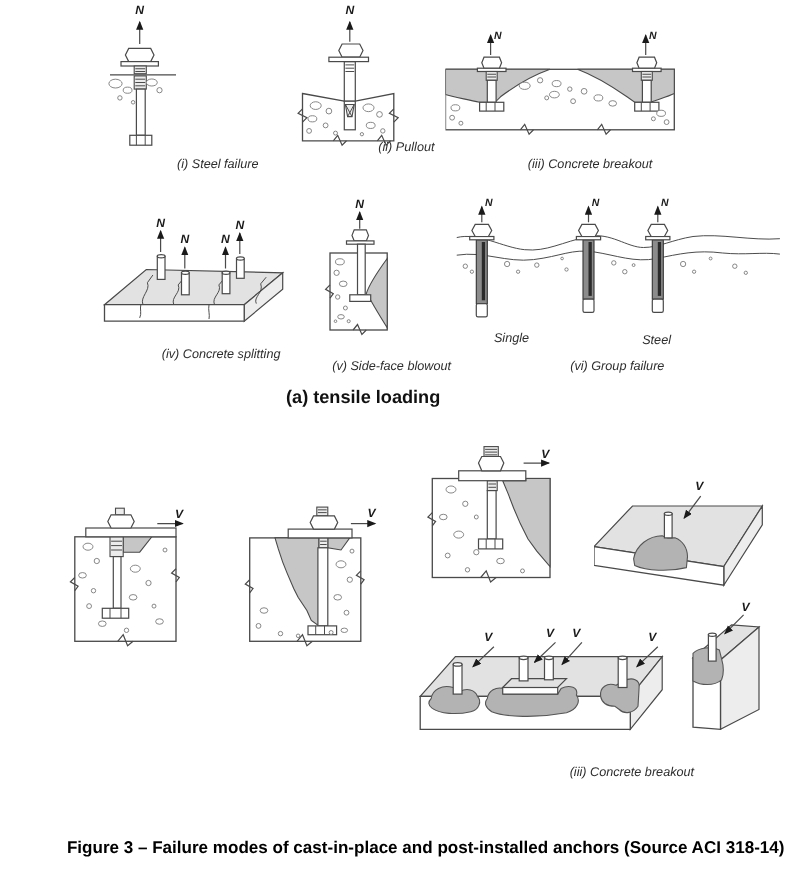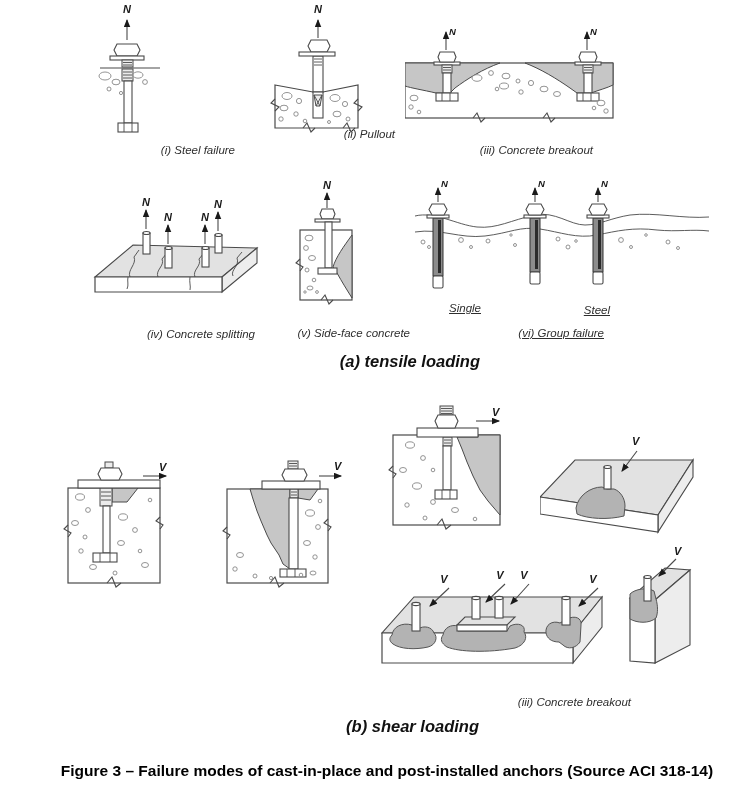--- a/index.html
+++ b/index.html
@@ -1,23 +1,23 @@
 <!DOCTYPE html>
 <html><head>
 <meta charset="utf-8">
 <style>
   html,body{margin:0;padding:0;background:#fff;}
   .canvas{position:relative;width:730px;height:794px;background:#fff;overflow:hidden;
           font-family:"Liberation Sans",sans-serif;}
   .diag{position:absolute;}
   .lbl{position:absolute;font-style:italic;font-size:11.5px;color:#2e2e2e;
        text-align:right;line-height:1.12;}
-  .und{text-decoration:underline;}
-  .cap{position:absolute;font-weight:bold;font-style:italic;font-size:16.5px;
-       color:#111;text-align:right;}
+  .und{}
+  .cap{position:absolute;font-weight:bold;font-size:16.5px;
+       color:#111;text-align:left;}
   .figcap{position:absolute;font-weight:bold;font-size:15.5px;color:#000;text-align:center;margin-left:22px;}
   svg .ln{stroke:#4a4a4a;stroke-width:1.1;fill:none;}
   svg .thin{stroke:#4a4a4a;stroke-width:0.9;fill:none;}
   svg .blk{fill:#ffffff;stroke:#4a4a4a;stroke-width:1.2;}
   svg .stl{fill:#ffffff;stroke:#4a4a4a;stroke-width:1.1;}
   svg .thr{fill:#ececec;stroke:#4a4a4a;stroke-width:1;}
   svg .gry{fill:#c6c6c6;stroke:#4a4a4a;stroke-width:1;}
   svg .gry2{fill:#b3b3b3;stroke:#555;stroke-width:1;}
   svg .lt{fill:#e2e2e2;stroke:#4a4a4a;stroke-width:1.1;}
   svg .md{fill:#ededed;stroke:#4a4a4a;stroke-width:1.1;}
@@ -276,22 +276,22 @@
       <rect class="blkstk" x="183" y="44" width="3" height="49"></rect>
       <rect class="stl" x="178" y="96" width="10" height="12" rx="1.5"></rect>
       <rect class="stl" x="172" y="39" width="22" height="3"></rect>
       <polygon class="stl" points="177,28 189,28 192,33.5 189,39 177,39 174,33.5"></polygon>
     </g>
   </svg>
 
   <div class="lbl" style="left:95px;top:144px;width:140px">(i) Steel failure</div>
   <div class="lbl" style="left:255px;top:128px;width:140px">(ii) Pullout</div>
   <div class="lbl" style="left:433px;top:144px;width:160px">(iii) Concrete breakout</div>
-  <div class="lbl" style="left:95px;top:328px;width:160px">(iv) Concrete splitting</div>
-  <div class="lbl" style="left:250px;top:327px;width:160px">(v) Side-face concrete</div>
+  <div class="lbl" style="left:95px;top:316px;width:160px">(iv) Concrete splitting</div>
+  <div class="lbl" style="left:250px;top:327px;width:160px">(v) Side-face blowout</div>
   <div class="lbl und" style="left:444px;top:327px;width:160px">(vi) Group failure</div>
   <div class="lbl und" style="left:401px;top:302px;width:80px">Single</div>
   <div class="lbl und" style="left:530px;top:304px;width:80px">Steel</div>
   <div class="cap" style="left:260px;top:352px;width:220px">(a) tensile loading</div>
 
   <svg class="diag" style="left:55px;top:455px" width="165" height="135" viewBox="0 0 165 135">
     <rect class="blk" x="13" y="33" width="92" height="95"></rect>
     <polygon class="gry" points="57,33 83,33 72,47 57,47"></polygon>
     <g>
       <rect class="thr" x="45" y="33" width="12" height="18"></rect>
@@ -475,17 +475,16 @@
       <rect class="stl" x="24" y="32" width="7" height="24"></rect>
       <ellipse class="stl" cx="27.5" cy="32" rx="3.5" ry="1.5"></ellipse>
     </g>
     <g>
       <text class="load" x="54" y="10">V</text>
       <line class="ln" x1="56" y1="14" x2="39" y2="31" marker-end="url(#ah)"></line>
     </g>
   </svg>
 
   <div class="lbl" style="left:451px;top:696px;width:180px">(iii) Concrete breakout</div>
-  <div class="cap" style="left:259px;top:717px;width:220px">(b) shear loading</div>
 
   <div class="figcap" style="left:0px;top:762px;width:730px">Figure 3 – Failure modes of cast-in-place and post-installed anchors (Source ACI 318-14)</div>
 
 </div>
 
 </body></html>

